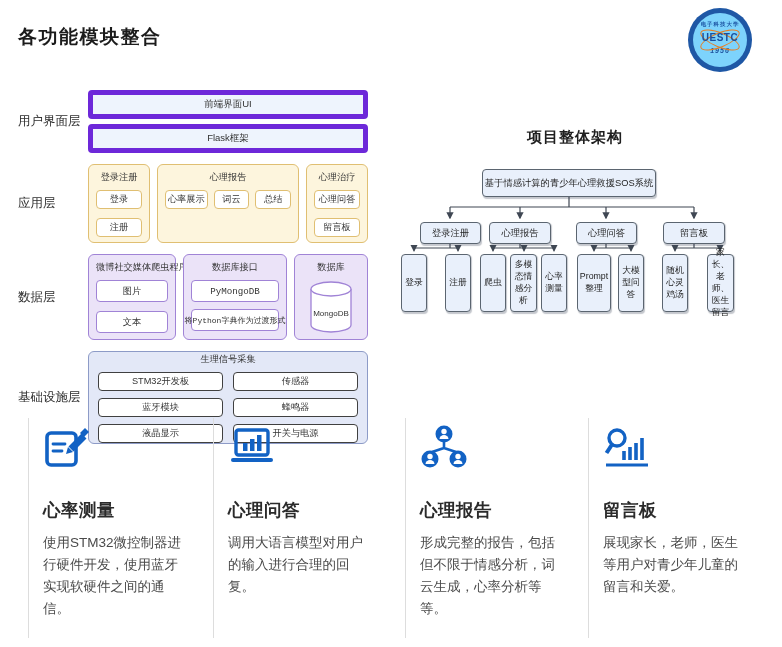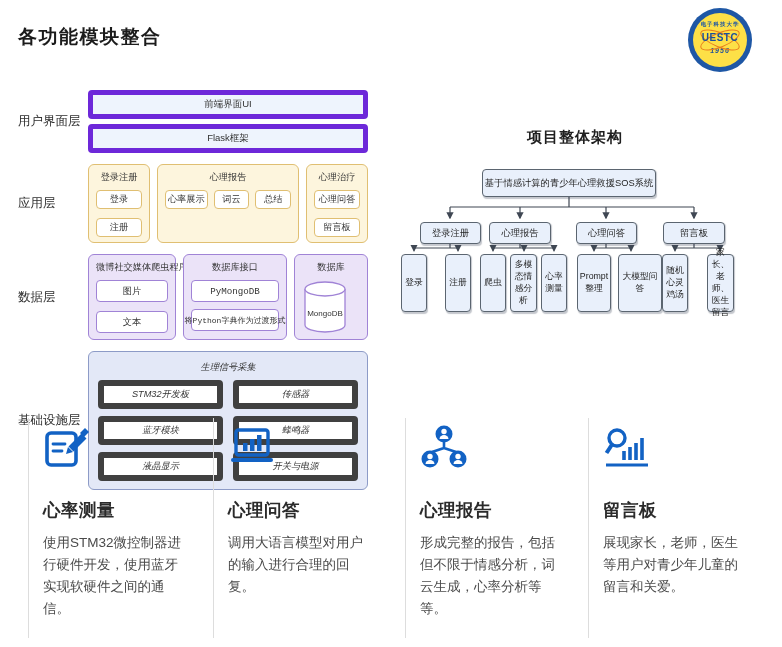--- a/index.html
+++ b/index.html
@@ -4,21 +4,21 @@
 <style>
   html,body{margin:0;padding:0;background:#fff;}
   .canvas{position:relative;width:782px;height:647px;background:#fff;overflow:hidden;
           font-family:"Liberation Sans",sans-serif;color:#222;}
 
   
   .page-title{position:absolute;left:18px;top:24px;font-size:19px;font-weight:700;
               color:#1b1b1b;letter-spacing:1.5px;}
   .logo{position:absolute;left:688px;top:8px;width:64px;height:64px;border-radius:50%;
         background:#1e57a5;}
-  .logo-inner{position:absolute;inset:5px;background:#fde047;border-radius:50%;overflow:hidden;}
+  .logo-inner{position:absolute;inset:5px;background:#7dd3fc;border-radius:50%;overflow:hidden;}
   .logo-uni{font-size:6px;font-weight:700;color:#1e57a5;text-align:center;margin-top:7px;
             letter-spacing:1px;transform:scale(.92);}
   .logo-orbits{position:absolute;left:0;right:0;top:27px;height:0;}
   .orbit{position:absolute;left:50%;top:0;width:40px;height:13px;border:1.2px solid #e87c1e;
          border-radius:50%;}
   .o1{transform:translate(-50%,-50%) rotate(-22deg);}
   .o2{transform:translate(-50%,-50%) rotate(22deg);}
   .logo-acronym{position:relative;z-index:2;font-size:10px;font-weight:800;color:#1b4f9c;
                 text-align:center;margin-top:3px;letter-spacing:.5px;}
   .logo-year{font-size:7px;font-style:italic;font-weight:700;color:#1b4f9c;text-align:center;
@@ -46,25 +46,25 @@
   .chip-stack{display:flex;flex-direction:column;gap:9px;}
   .chip-row{display:flex;gap:6px;margin-bottom:6px;}
   .chip-row:last-child{margin-bottom:0;}
   .w-login{width:62px;}
   .w-report{flex:1;min-width:0;}
   .w-cure{width:62px;}
   .f12{flex:1.2;} .f1{flex:1;} .f26{flex:2.6;}
   .w-spider{width:88px;} .w-dbi{flex:1;min-width:0;} .w-db{width:74px;}
   .chip.h20{height:20px;}
   .chip.small{font-size:8px;}
-  .cyl-wrap{display:flex;margin-top:2px;}
-
-  .infra-group{background:#e3e8f7;border:1px solid #8d9bc7;border-radius:6px;padding:8px 9px;font-style:italic;}
+  .cyl-wrap{display:flex;justify-content:center;margin-top:2px;}
+
+  .infra-group{background:#e3e8f7;border:1px solid #8d9bc7;border-radius:6px;padding:0 9px;}
   .infra-grid{display:grid;grid-template-columns:1fr 1fr;gap:7px 10px;}
-  .infra-chip{background:#fff;border:6px solid #404040;border-radius:4px;height:17px;
+  .infra-chip{background:#fff;border:1px solid #404040;border-radius:4px;height:17px;
               display:flex;align-items:center;justify-content:center;font-size:9.2px;color:#333;}
 
   
   .tree{position:absolute;left:400px;top:122px;width:340px;height:218px;}
   .tree-title{position:absolute;left:10px;right:0;top:6px;text-align:center;font-size:15px;
               font-weight:700;color:#1f1f1f;letter-spacing:1px;}
   .tree-lines{position:absolute;inset:0;width:100%;height:100%;}
   .tnode{position:absolute;background:#e9f0fb;border:1px solid #5b6570;border-radius:4px;
          display:flex;align-items:center;justify-content:center;text-align:center;color:#1f1f1f;
          box-shadow:1px 1.5px 1px rgba(60,70,90,.3);box-sizing:border-box;}
@@ -223,21 +223,21 @@
     <div class="tnode l2" style="left:89px;width:62px;">心理报告</div>
     <div class="tnode l2" style="left:176px;width:61px;">心理问答</div>
     <div class="tnode l2" style="left:263px;width:62px;">留言板</div>
 
     <div class="tnode l3" style="left:1px;width:26px;">登录</div>
     <div class="tnode l3" style="left:45px;width:26px;">注册</div>
     <div class="tnode l3" style="left:80px;width:26px;">爬虫</div>
     <div class="tnode l3" style="left:110px;width:27px;">多模态情感分析</div>
     <div class="tnode l3" style="left:141px;width:26px;">心率测量</div>
     <div class="tnode l3" style="left:177px;width:34px;">Prompt整理</div>
-    <div class="tnode l3" style="left:218px;width:44px;">大模型问答</div>
+    <div class="tnode l3" style="left:218px;width:26px;">大模型问答</div>
     <div class="tnode l3" style="left:262px;width:26px;">随机心灵鸡汤</div>
     <div class="tnode l3" style="left:307px;width:27px;">家长、老师、医生留言</div>
   </div>
 
   <div class="cards">
 
     <div class="card">
       <div class="card-icon">
         <svg width="48" height="48" viewBox="0 0 48 48">
           <rect x="4" y="9" width="29" height="32" rx="4" fill="none" stroke="#1262c4" stroke-width="3.6"></rect>

